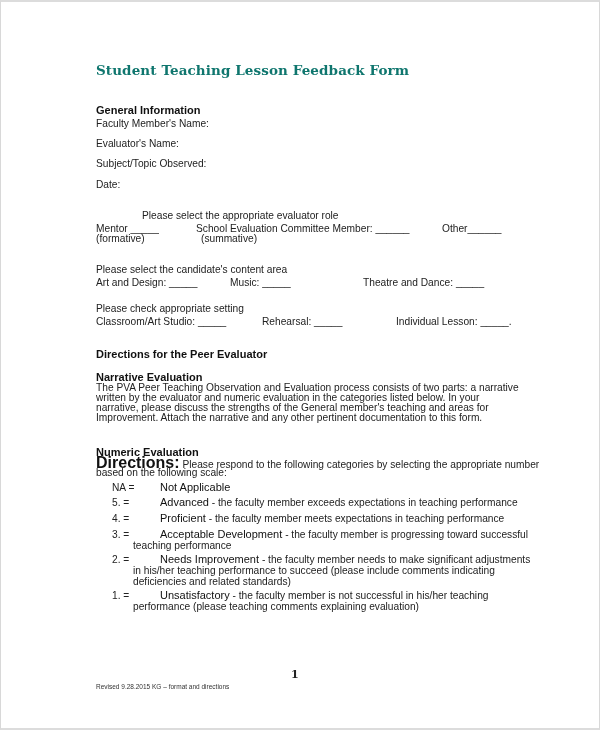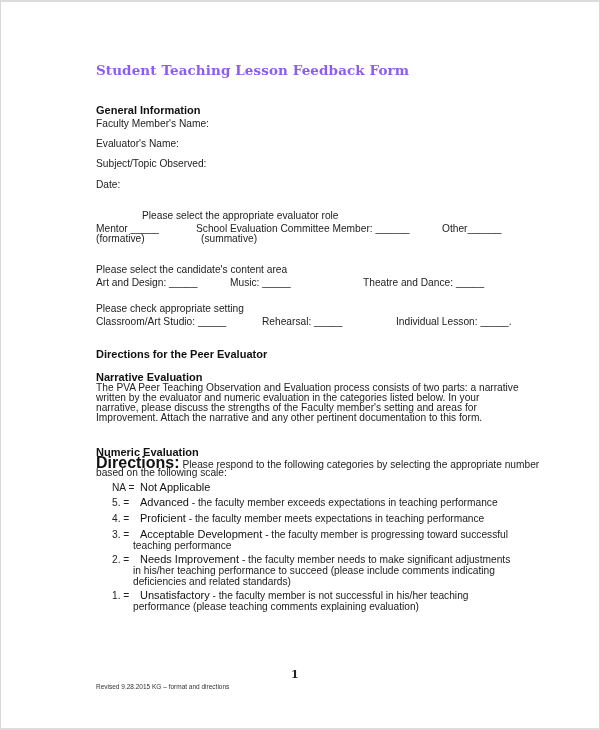--- a/index.html
+++ b/index.html
@@ -4,27 +4,27 @@
   <style>
     * { margin: 0; padding: 0; box-sizing: border-box; }
     html, body { width: 600px; height: 730px; background: #ffffff; overflow: hidden; }
     body { position: relative; font-family: "Liberation Sans", sans-serif; color: #1a1a1a; }
     .page-frame {
       position: absolute; left: 0; top: 0; width: 600px; height: 730px;
       border: 1px solid #d8d8d8; border-top: 2px solid #dcdcdc; border-bottom: 2px solid #dcdcdc;
     }
     .abs { position: absolute; white-space: nowrap; }
     .title {
-      font-family: "DejaVu Serif", serif; font-weight: bold; font-size: 13.5px; color: #8b5cf6;
+      font-family: "DejaVu Serif", serif; font-weight: bold; font-size: 13.5px; color: #0f766e;
       letter-spacing: 0.1px;
     }
     .body-text { font-size: 10.2px; line-height: 11px; color: #222; }
     .heading { font-size: 11px; font-weight: bold; color: #111; }
     .scale-item { position: absolute; left: 112px; font-size: 10.2px; line-height: 11px; color: #222; white-space: nowrap; }
-    .scale-item .num { display: inline-block; width: 28px; }
+    .scale-item .num { display: inline-block; width: 48px; }
     .scale-item .term { font-weight: normal; font-size: 11px; color: #111; }
     .scale-cont { position: absolute; left: 133px; font-size: 10.2px; line-height: 11px; color: #222; white-space: nowrap; }
     .footer { font-size: 6.5px; color: #333; }
     .page-num { font-family: "DejaVu Serif", serif; font-size: 11px; font-weight: bold; color: #222; }
   </style>
 </head>
 <body>
 
 <div class="page-frame"></div>
 
@@ -50,21 +50,21 @@
 
 <div class="abs body-text" style="left:96px; top:303px;">Please check appropriate setting</div>
 <div class="abs body-text" style="left:96px; top:316px;">Classroom/Art Studio: _____</div>
 <div class="abs body-text" style="left:262px; top:316px;">Rehearsal: _____</div>
 <div class="abs body-text" style="left:396px; top:316px;">Individual Lesson: _____.</div>
 
 <div class="abs heading" style="left:96px; top:348px;">Directions for the Peer Evaluator</div>
 <div class="abs heading" style="left:96px; top:371px;">Narrative Evaluation</div>
 <div class="abs body-text" style="left:96px; top:382px;">The PVA Peer Teaching Observation and Evaluation process consists of two parts: a narrative</div>
 <div class="abs body-text" style="left:96px; top:392px;">written by the evaluator and numeric evaluation in the categories listed below. In your</div>
-<div class="abs body-text" style="left:96px; top:402px;">narrative, please discuss the strengths of the Faculty member's setting and areas for</div>
+<div class="abs body-text" style="left:96px; top:402px;">narrative, please discuss the strengths of the General member's teaching and areas for</div>
 <div class="abs body-text" style="left:96px; top:412px;">Improvement. Attach the narrative and any other pertinent documentation to this form.</div>
 
 <div class="abs heading" style="left:96px; top:446px;">Numeric Evaluation</div>
 <div class="abs body-text" style="left:96px; top:457px;">
   <span style="font-weight:bold; font-size:16px; color:#111;">Directions:</span><span> Please respond to the following categories by selecting the appropriate number</span>
 </div>
 <div class="abs body-text" style="left:96px; top:467px;">based on the following scale:</div>
 
 <div class="scale-item" style="top:482px;">
   <span class="num">NA =</span><span class="term">Not Applicable</span>

